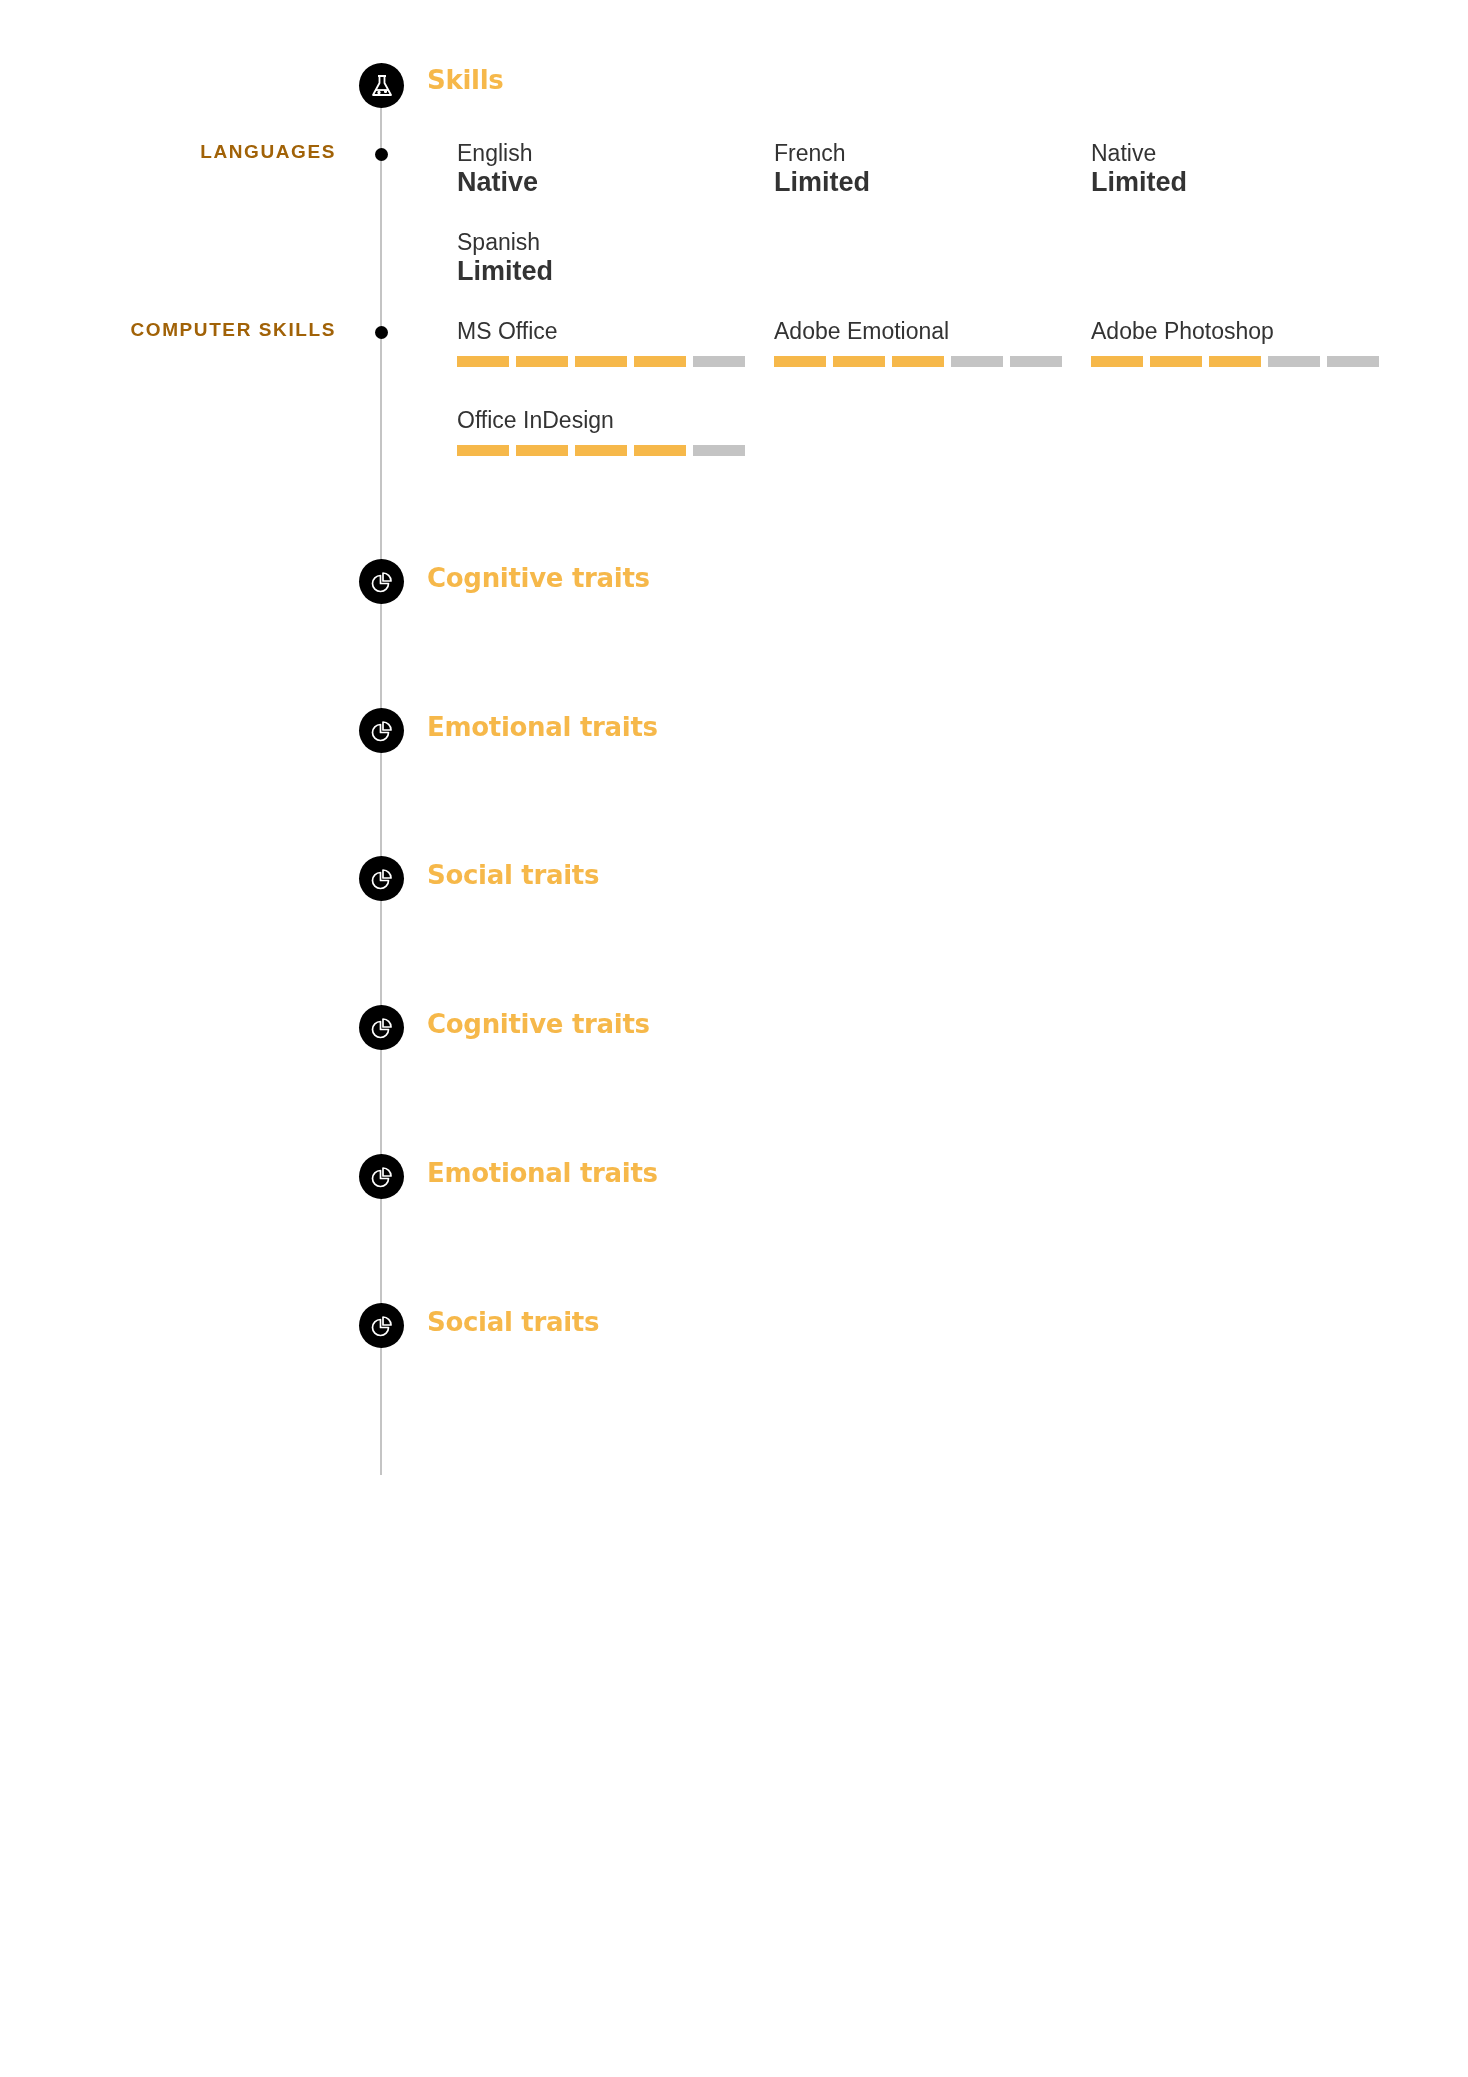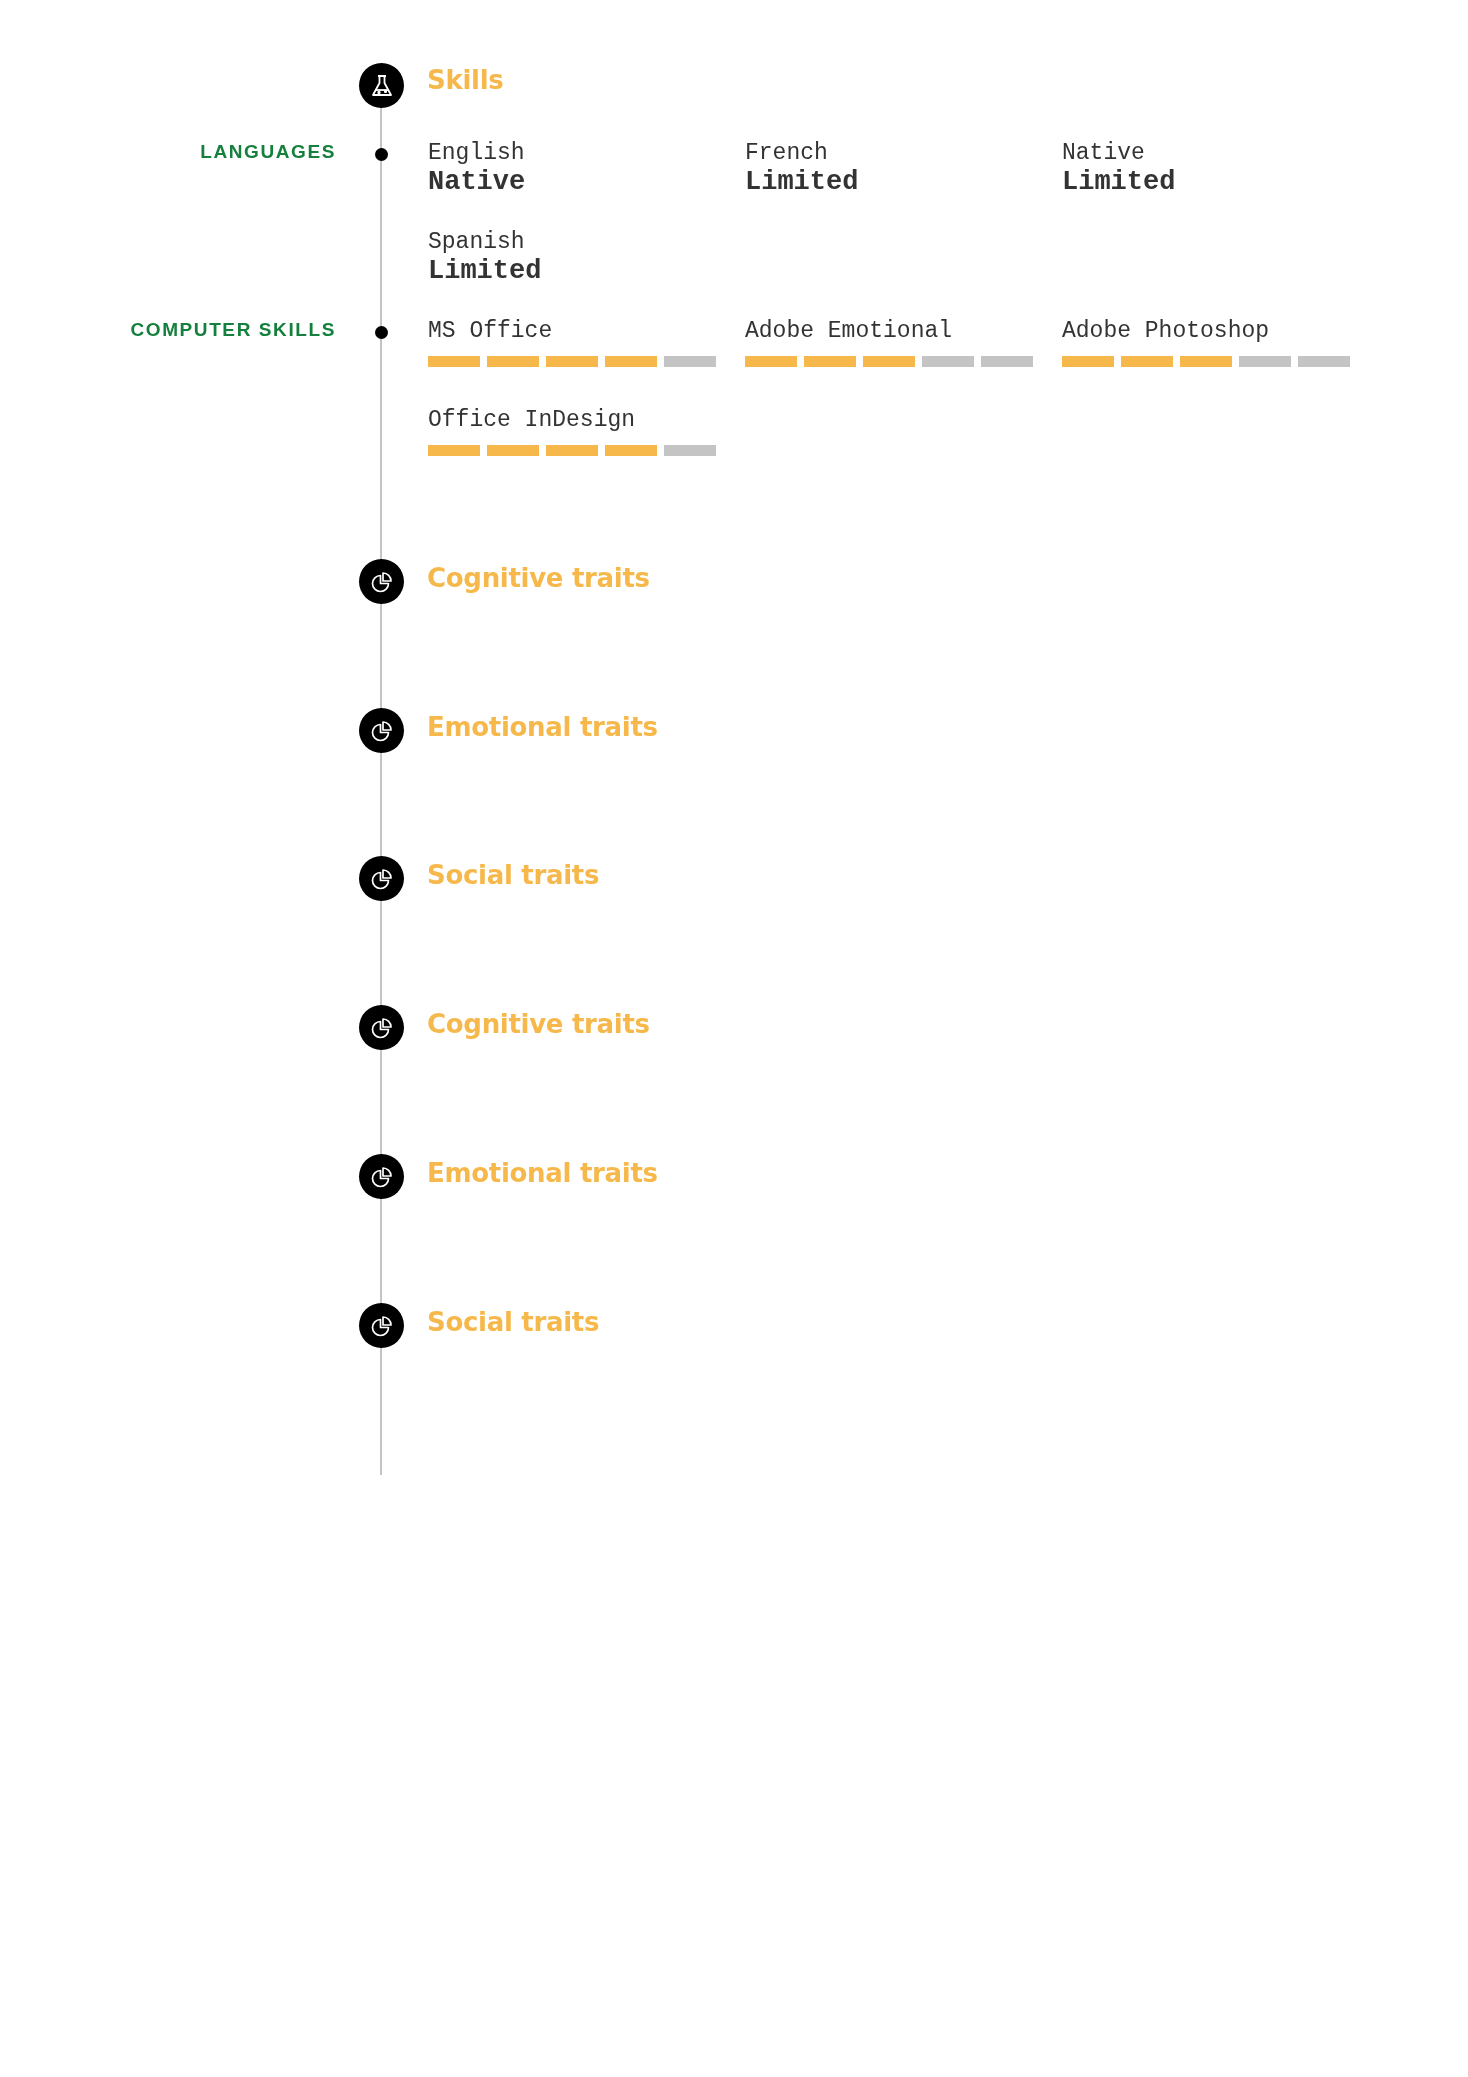--- a/index.html
+++ b/index.html
@@ -1,22 +1,22 @@
 <!DOCTYPE html>
 <html><head>
 <meta charset="utf-8">
 <style>
   html, body { margin:0; padding:0; background:#ffffff; }
   body { width:1468px; height:2077px; position:relative; overflow:hidden; }
   .timeline-line { position:absolute; left:380px; top:85px; width:2px; height:1390px; background:#c4c4c4; }
   .section-icon { position:absolute; left:359px; width:45px; height:45px; border-radius:50%; background:#000; display:flex; align-items:center; justify-content:center; }
   .section-title { position:absolute; left:427px; font-family:"DejaVu Sans", sans-serif; font-weight:bold; font-size:26px; color:#f6b84a; letter-spacing:-0.3px; line-height:1; }
-  .row-label { position:absolute; right:1132px; font-family:"Liberation Sans", sans-serif; font-weight:bold; font-size:19px; letter-spacing:1.6px; color:#15803d; line-height:1; }
+  .row-label { position:absolute; right:1132px; font-family:"Liberation Sans", sans-serif; font-weight:bold; font-size:19px; letter-spacing:1.6px; color:#a16207; line-height:1; }
   .row-dot { position:absolute; left:375px; width:13px; height:13px; border-radius:50%; background:#000; }
-  .cell { position:absolute; font-family:Liberation Mono, monospace; color:#333; }
+  .cell { position:absolute; font-family:Liberation Sans, sans-serif; color:#333;margin-left:29px; }
   .cell .name { font-size:23px; line-height:29px; display:block; }
   .cell .level { font-size:27px; line-height:29px; font-weight:bold; display:block; }
   .bars { display:flex; gap:7px; margin-top:10px; }
   .bar { width:52px; height:11px; background:#c4c4c4; }
   .bar.on { background:#f6b84a; }
 </style>
 </head>
 <body>
 
 <div class="timeline-line"></div>

